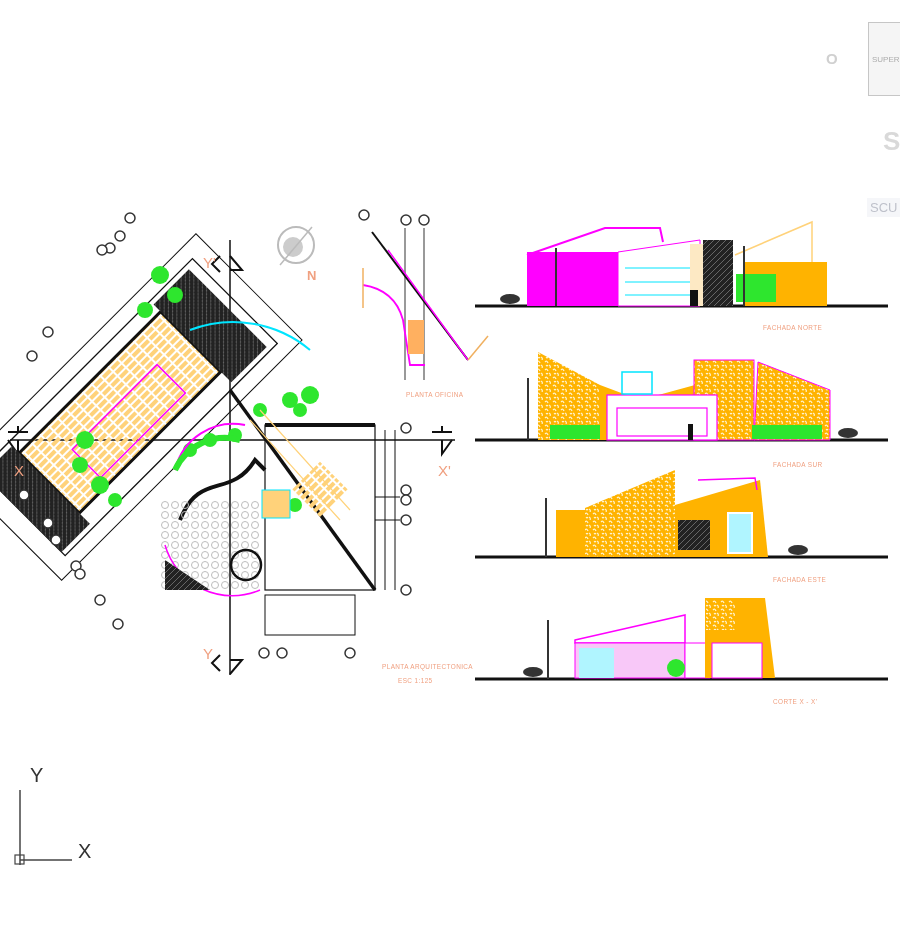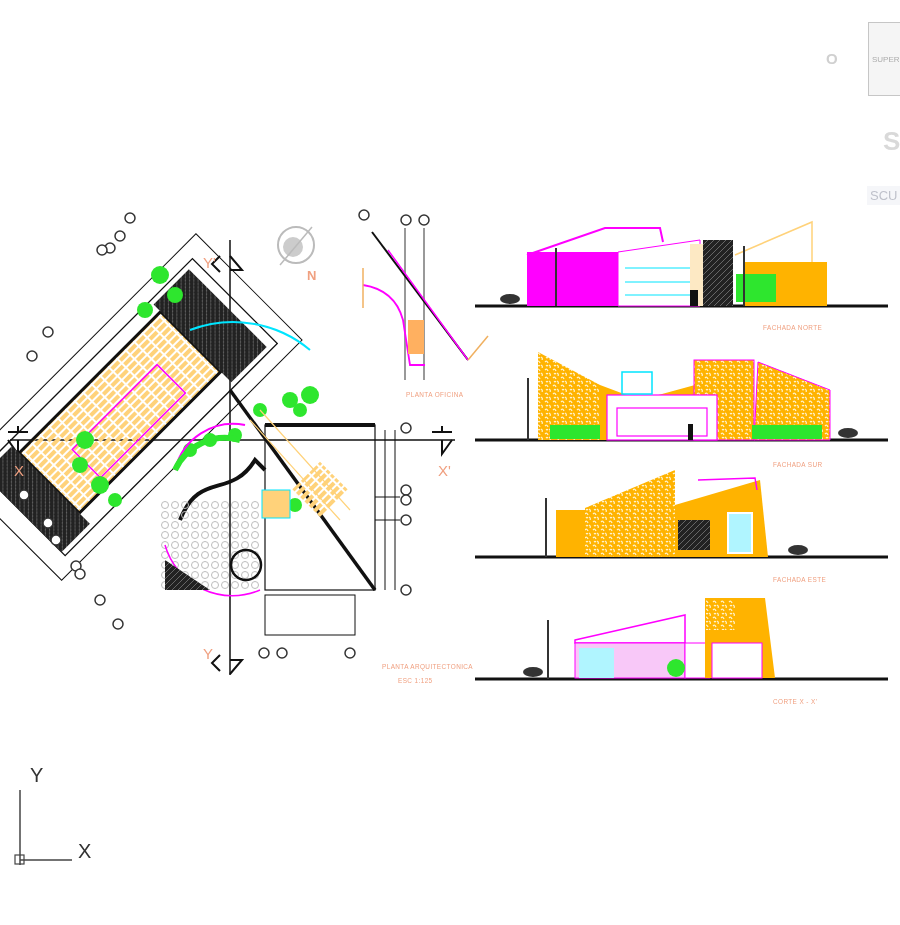--- a/index.html
+++ b/index.html
@@ -5,21 +5,21 @@
   html, body { margin:0; padding:0; background:#ffffff; }
   body { width:900px; height:925px; position:relative; overflow:hidden; font-family:"Liberation Sans", sans-serif; }
   .canvas { position:absolute; left:0; top:0; width:900px; height:925px; }
   .label { position:absolute; color:#f0a080; font-family:"Liberation Sans Narrow","Liberation Sans", sans-serif; font-size:8px; letter-spacing:0.5px; transform:scaleX(0.8); transform-origin:left top; white-space:nowrap; }
   .axis-letter { position:absolute; color:#f0a080; font-size:15px; font-family:"Liberation Sans", sans-serif; }
   .viewcube { position:absolute; right:0; top:0; width:80px; height:215px; opacity:0.55; }
   .vc-face { position:absolute; left:48px; top:22px; width:40px; height:72px; border:1.5px solid #999; background:#eee; }
   .vc-face span { position:absolute; left:3px; top:32px; font-size:8px; color:#666; }
   .vc-o { position:absolute; left:6px; top:50px; font-size:15px; color:#aaa; font-weight:bold; }
   .vc-s { position:absolute; left:63px; top:126px; font-size:26px; color:#bbb; font-weight:bold; }
-  .vc-wcs { position:absolute; left:47px; top:186px; font-size:13px; color:#8a8fa0; background:#eef0f5; padding:2px 3px; }
+  .vc-wcs { position:absolute; left:47px; top:198px; font-size:13px; color:#8a8fa0; background:#eef0f5; padding:2px 3px; }
   .ucs { position:absolute; left:10px; top:760px; width:110px; height:120px; }
   .ucs-y { position:absolute; left:20px; top:4px; font-size:20px; color:#333; }
   .ucs-x { position:absolute; left:68px; top:80px; font-size:20px; color:#333; }
 </style>
 </head>
 <body>
 
 <div class="canvas">
 <svg width="900" height="925" viewBox="0 0 900 925" xmlns="http://www.w3.org/2000/svg">
   <defs>

